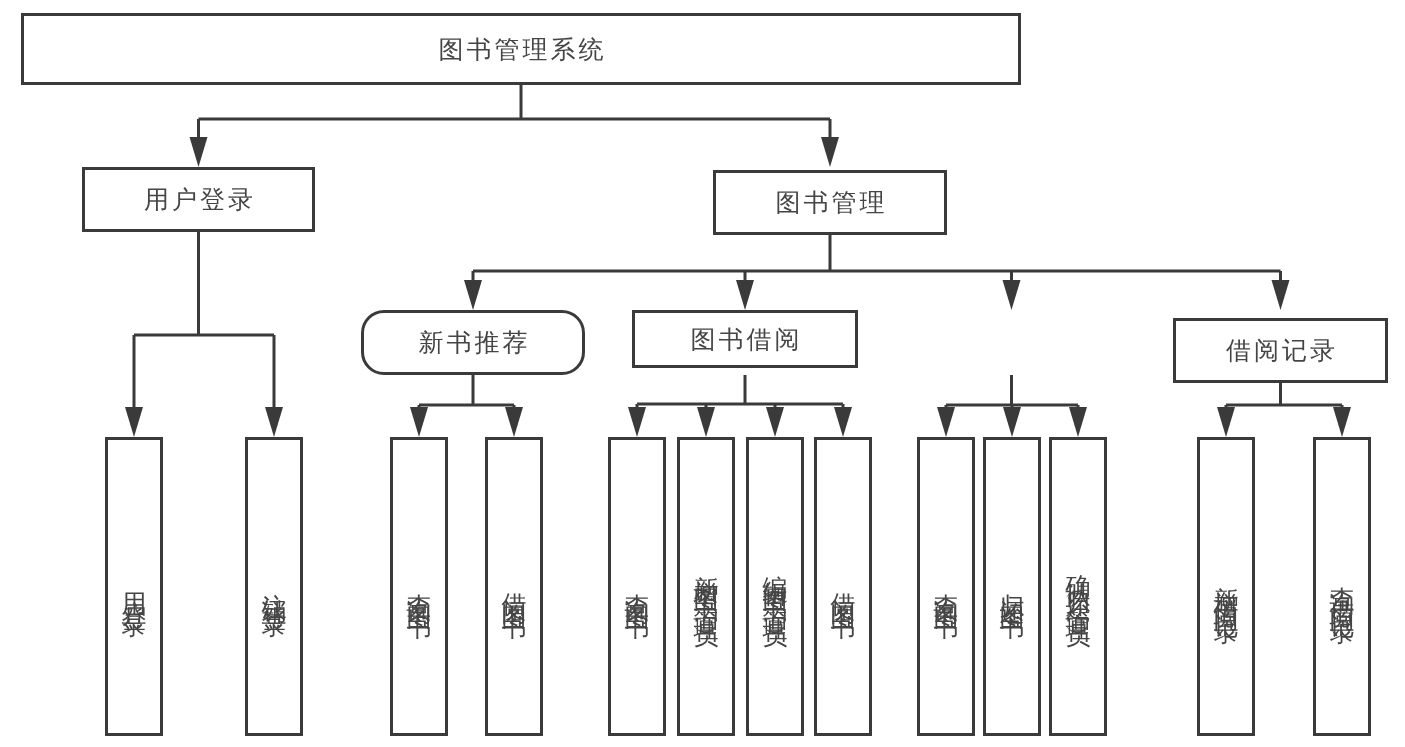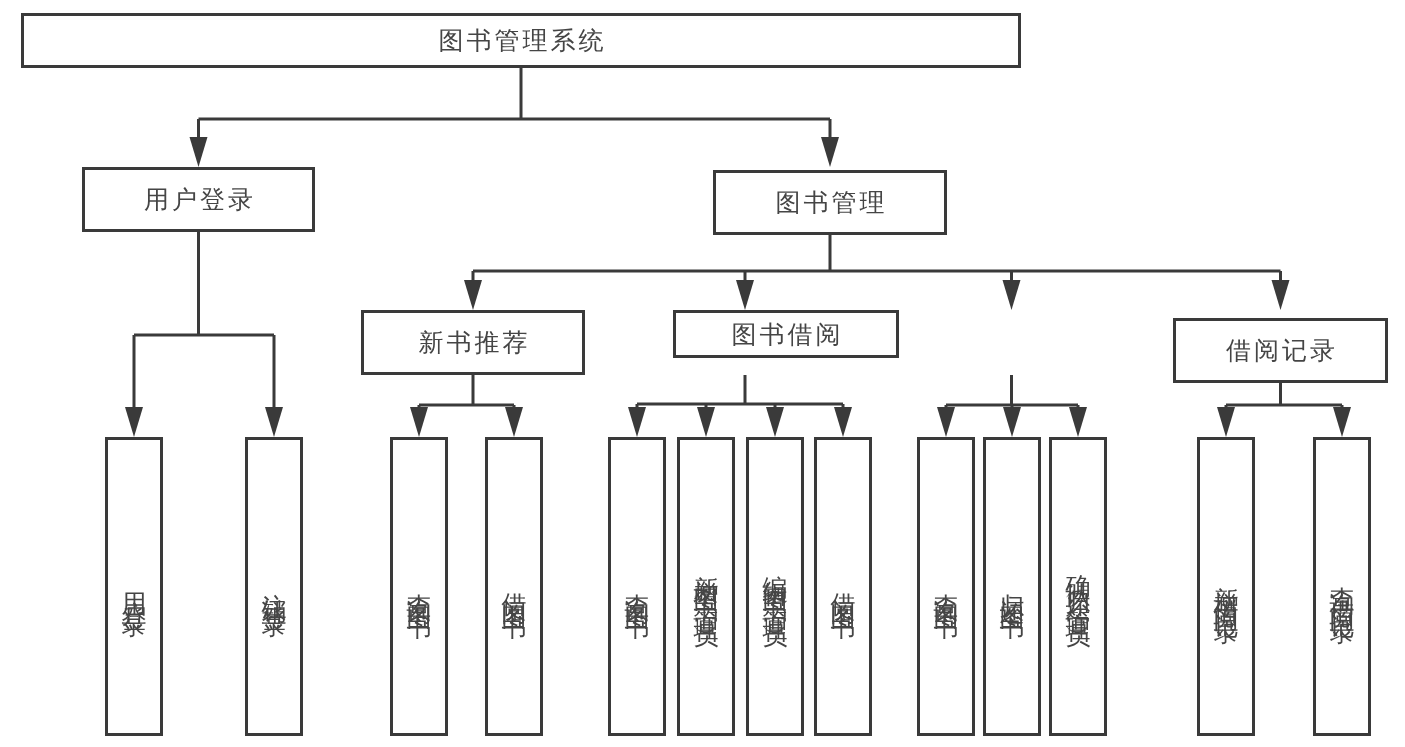--- a/index.html
+++ b/index.html
@@ -74,27 +74,27 @@
       <polygon points="1003,407 1021,407 1012,437"></polygon>
       <polygon points="1069,407 1087,407 1078,437"></polygon>
     </g>
     <g>
       <path d="M1280.5 375 V405 M1226 405 H1342 M1226 405 V410 M1342 405 V410"></path>
       <polygon points="1217,407 1235,407 1226,437"></polygon>
       <polygon points="1333,407 1351,407 1342,437"></polygon>
     </g>
   </svg>
 
-  <div class="node h-node" style="left:21px;top:13px;width:1000px;height:55px;">图书管理系统</div>
+  <div class="node h-node" style="left:21px;top:13px;width:1000px;height:72px;">图书管理系统</div>
 
   <div class="node h-node" style="left:82px;top:167px;width:233px;height:65px;">用户登录</div>
   <div class="node h-node" style="left:713px;top:170px;width:234px;height:65px;">图书管理</div>
 
-  <div class="node h-node" style="left:361px;top:310px;width:224px;height:65px;">新书推荐</div>
-  <div class="node h-node" style="left:632px;top:310px;width:226px;height:48px;margin-left:41px;">图书借阅</div>
+  <div class="node h-node" style="left:361px;top:310px;width:224px;height:65px;border-radius:23px;">新书推荐</div>
+  <div class="node h-node" style="left:632px;top:310px;width:226px;height:58px;">图书借阅</div>
   <div class="node h-node" style="left:1173px;top:318px;width:215px;height:65px;">借阅记录</div>
 
   <div class="node v-node" style="left:105px;top:437px;width:58px;height:299px;">用户登录</div>
   <div class="node v-node" style="left:245px;top:437px;width:58px;height:299px;">注销登录</div>
 
   <div class="node v-node" style="left:390px;top:437px;width:58px;height:299px;">查询图书</div>
   <div class="node v-node" style="left:485px;top:437px;width:58px;height:299px;">借阅图书</div>
 
   <div class="node v-node" style="left:608px;top:437px;width:58px;height:299px;">查询图书</div>
   <div class="node v-node" style="left:677px;top:437px;width:58px;height:299px;">新增图书（管理员）</div>

